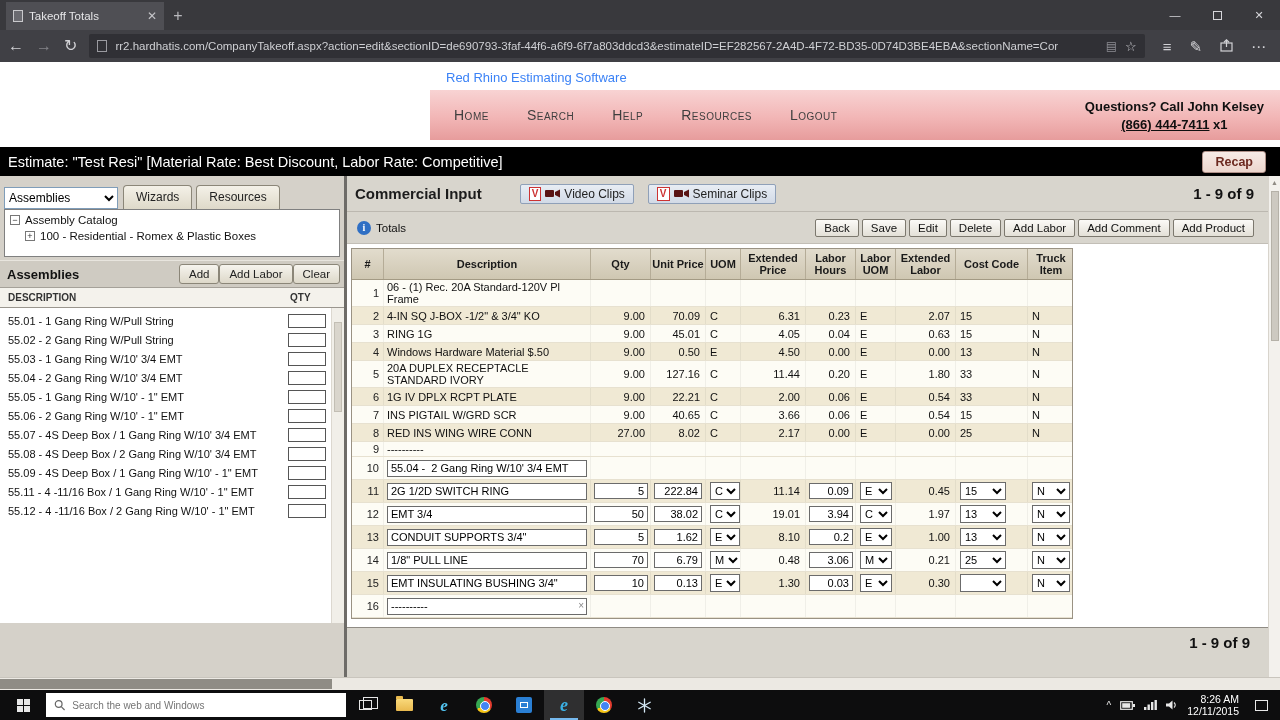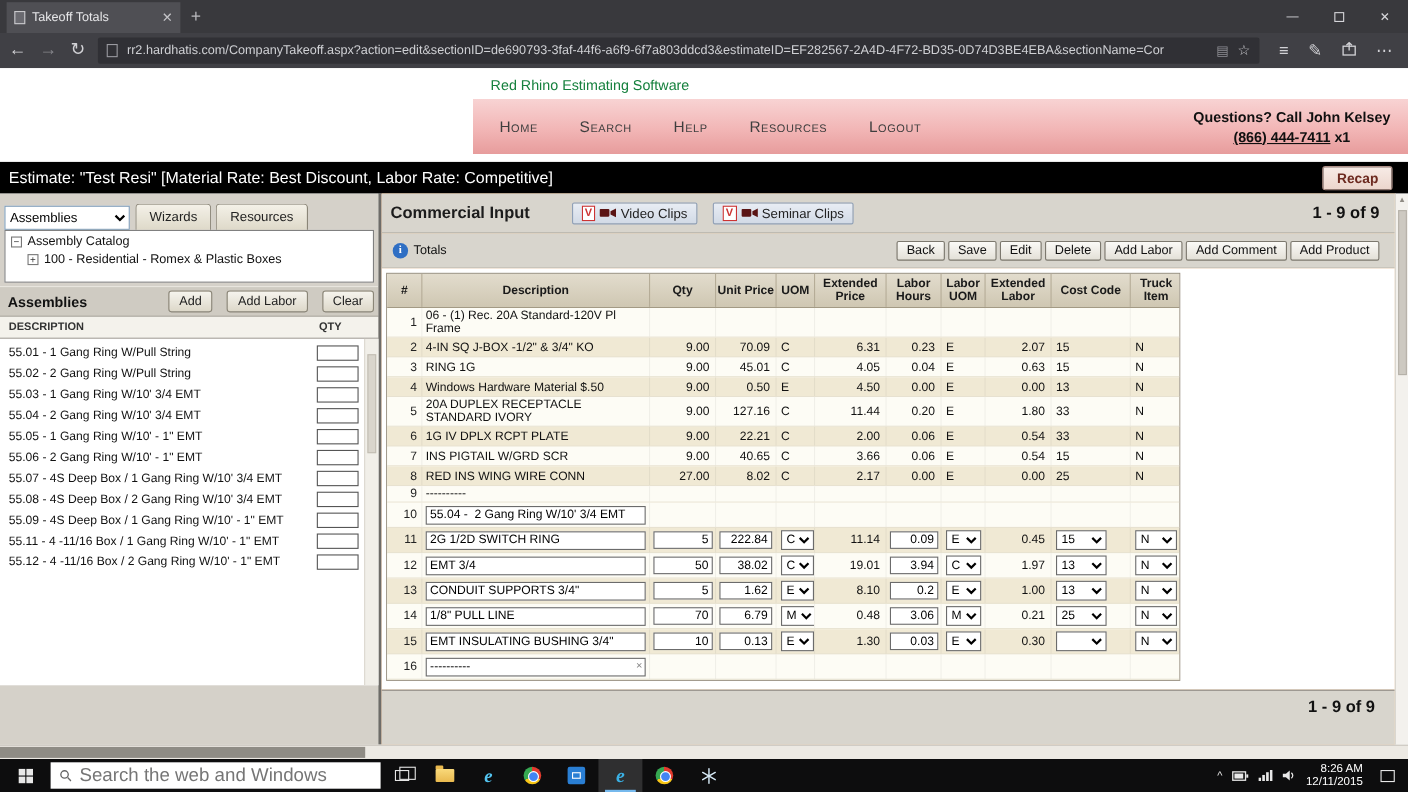--- a/index.html
+++ b/index.html
@@ -28,21 +28,21 @@
 .chromeicons{display:flex;align-items:center;gap:18px;padding:0 6px}
 .chromeicons span{font-size:15px;color:#d2d2d6;line-height:1}
 
 
 .page{flex:1;display:flex;flex-direction:column;background:#fff}
 .site-header{height:85px;position:relative;background:#fff;flex:none}
 .logo{position:absolute;left:58px;top:8px;display:flex;align-items:center;gap:6px}
 .logo-textblock{border-top:1px solid #9a9a9a;border-bottom:1px solid #9a9a9a;padding:2px 4px;text-align:center}
 .logo-name{font-family:"Liberation Serif","DejaVu Serif",serif;font-weight:bold;font-size:31px;color:#5d2327;letter-spacing:1px;line-height:34px}
 .logo-tag{font-size:8px;letter-spacing:2.3px;color:#a8393f;margin-top:2px}
-.software-title{position:absolute;left:446px;top:8px;font-size:13px;color:#15803d}
+.software-title{position:absolute;left:446px;top:8px;font-size:13px;color:#3b82f6}
 .mainnav{position:absolute;left:430px;right:0;top:28px;height:50px;background:linear-gradient(180deg,#f8d3d3 0%,#f2b6b6 55%,#e79c9c 100%);display:flex;align-items:center;padding-left:24px}
 .mainnav .navitem{font-variant:small-caps;font-size:14px;color:#3e3e3e;margin-right:38px;letter-spacing:.5px}
 .questions{margin-left:auto;padding-right:16px;text-align:center;color:#101010}
 .q1{font-weight:bold;font-size:13px}
 .q2{font-weight:bold;font-size:13px;margin-top:3px}
 .q2 .phone{text-decoration:underline}
 
 
 .estimate-bar{height:29px;background:#000;display:flex;align-items:center;padding:0 8px;flex:none}
 .estimate-text{color:#fff;font-size:14.5px;flex:1;white-space:nowrap;overflow:hidden}
@@ -123,21 +123,21 @@
 .vscroll .vthumb{width:8px;height:150px;background:#cdc9c1;border:1px solid #b5b1a8;margin-top:2px}
 .hscroll{height:13px;background:#ece9e3;flex:none;position:relative;border-top:1px solid #c9c5bd}
 .hthumb{position:absolute;left:0;top:1px;bottom:1px;width:332px;background:#8f8c85}
 
 
 .taskbar{height:30px;background:#0d0d0e;display:flex;align-items:stretch;flex:none}
 .tb-start{width:46px;display:flex;align-items:center;justify-content:center}
 .winlogo{display:grid;grid-template-columns:6px 6px;grid-template-rows:6px 6px;gap:1px}
 .winlogo i{background:#e8e8e8}
 .tb-search{width:300px;background:#fff;margin:3px 0;display:flex;align-items:center;padding:0 8px;gap:7px}
-.tb-search input{border:none;outline:none;font-size:17px;color:#555;width:100%;font-family:inherit}
+.tb-search input{border:none;outline:none;font-size:10px;color:#555;width:100%;font-family:inherit}
 .tb-taskview{width:38px;display:flex;align-items:center;justify-content:center}
 .tv-ic{width:13px;height:10px;border:1px solid #e6e6e6;position:relative}
 .tv-ic:after{content:"";position:absolute;left:3px;top:-4px;width:13px;height:10px;border:1px solid #e6e6e6}
 .tb-app{width:40px;display:flex;align-items:center;justify-content:center;position:relative}
 .tb-app.active{background:rgba(255,255,255,.14)}
 .tb-app.active:after{content:"";position:absolute;left:6px;right:6px;bottom:0;height:2px;background:#76b9ed}
 .folder{width:17px;height:12px;background:linear-gradient(#f9d97b,#e9b94e);border-radius:1px;position:relative}
 .folder:before{content:"";position:absolute;left:0;top:-3px;width:7px;height:3px;background:#e9b94e;border-radius:1px 1px 0 0}
 .e-ie{font-size:17px;font-weight:bold;color:#53c4f0;font-family:"Liberation Serif",serif;font-style:italic;line-height:1}
 .e-edge{font-size:18px;font-weight:bold;color:#3ab0e4;font-family:"Liberation Serif",serif;font-style:italic;line-height:1}
@@ -246,21 +246,21 @@
             <span class="pmbox">−</span>
             <span>Assembly Catalog</span>
           </div>
           <div class="tree-row child">
             <span class="pmbox">+</span>
             <span>100 - Residential - Romex &amp; Plastic Boxes</span>
           </div>
         </div>
         <div class="assm-bar">
           <span class="assm-title">Assemblies</span>
-          <span style="display:flex;gap:13px">
+          <span style="display:flex;gap:0">
 
               <button class="tanbtn">Add</button>
 
               <button class="tanbtn">Add Labor</button>
 
               <button class="tanbtn">Clear</button>
             </span>
         </div>
         <div class="desc-head">
           <span class="dh1">DESCRIPTION</span>

